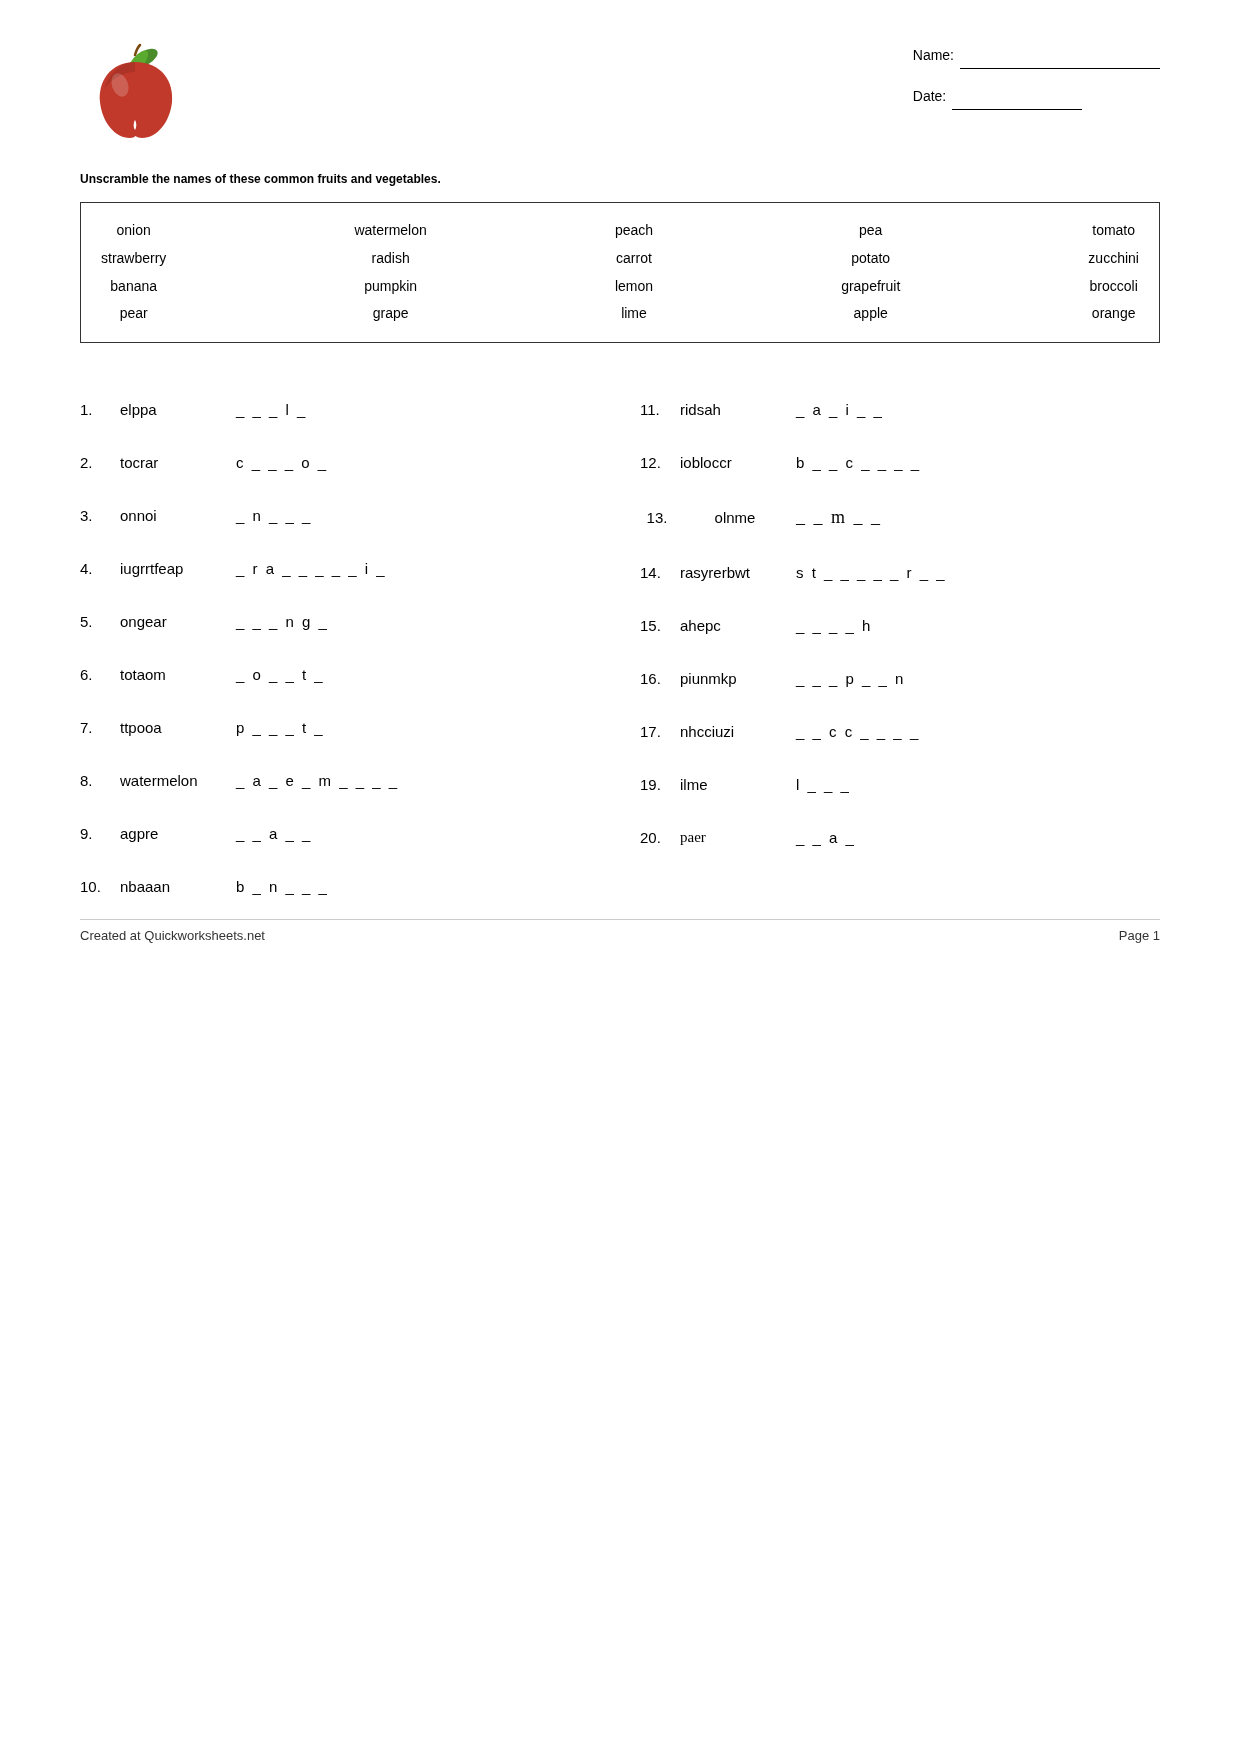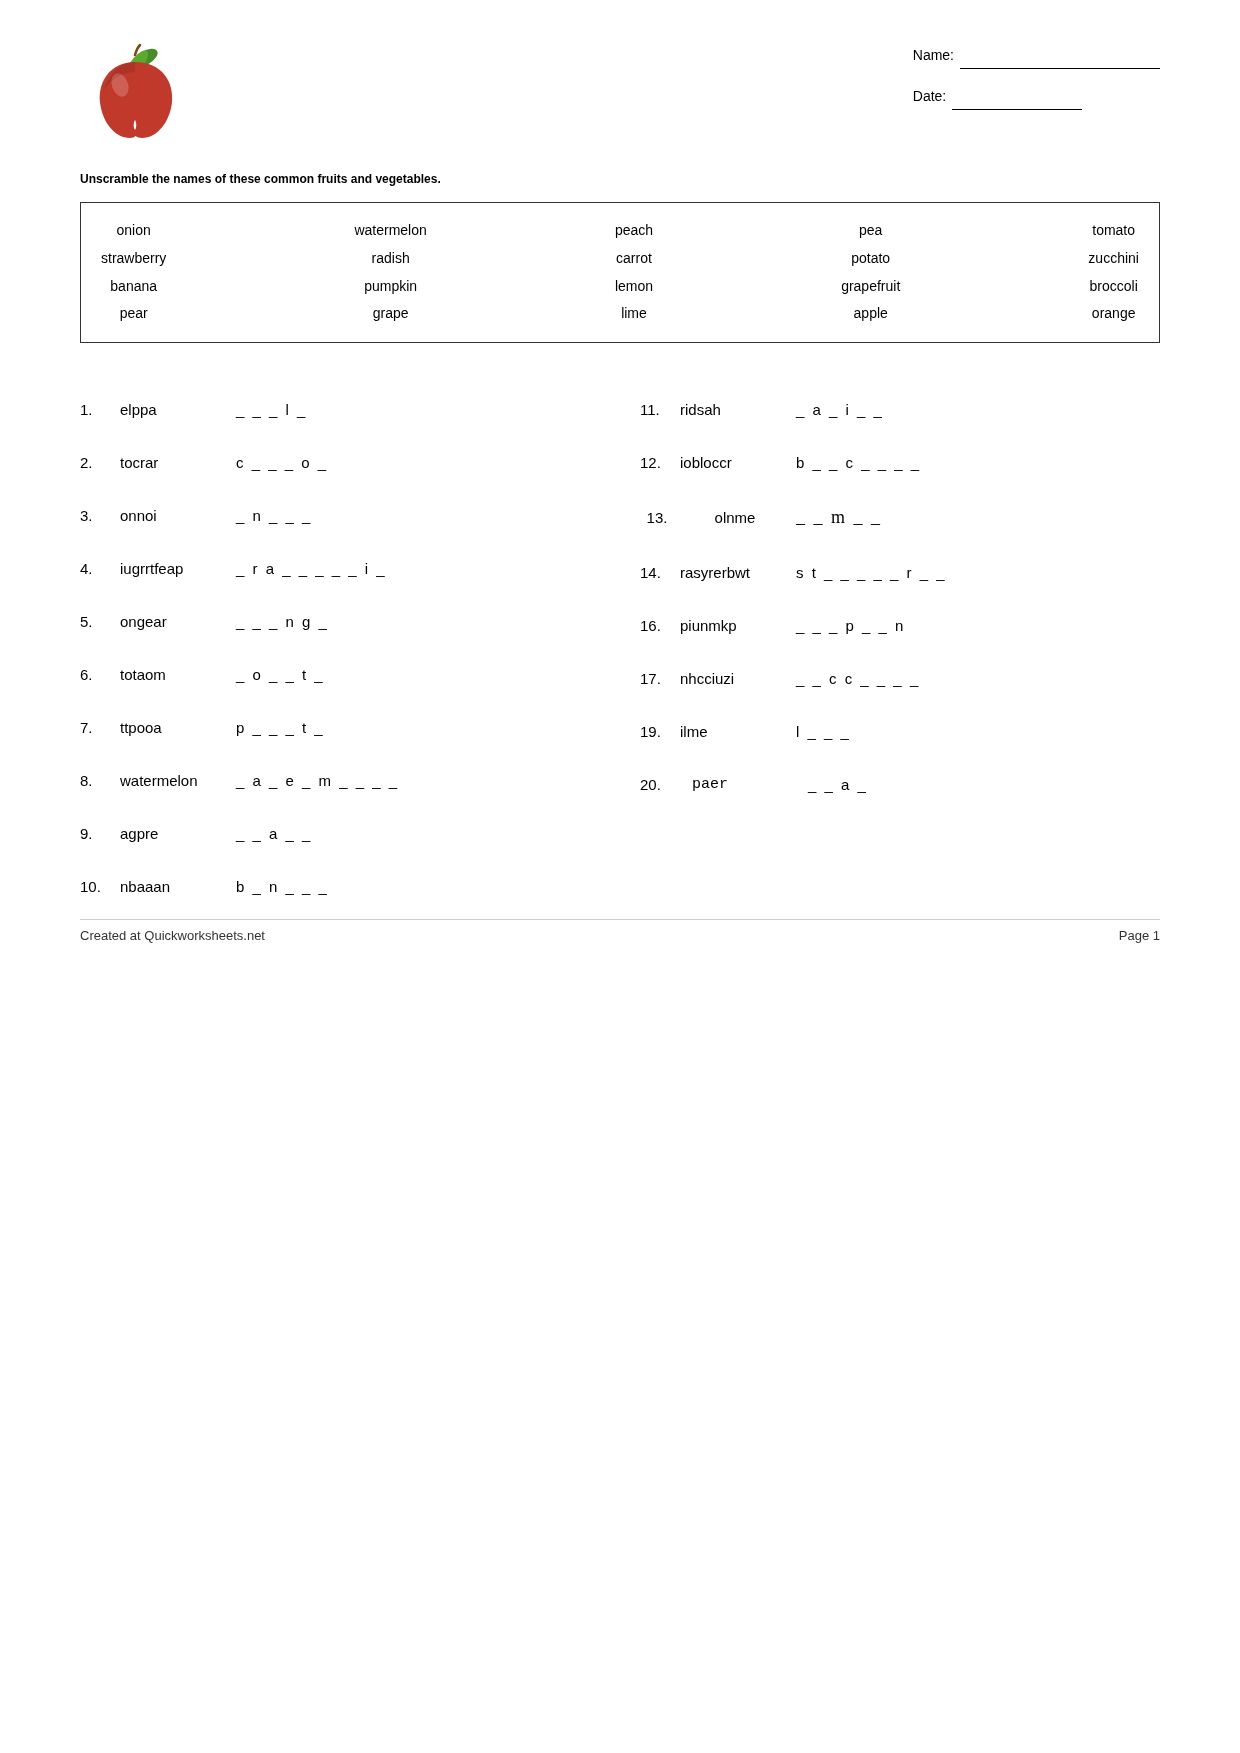--- a/index.html
+++ b/index.html
@@ -250,37 +250,42 @@
           <span class="ex-number" style="font-size: 15px; min-width: 34px; font-family: Arial, sans-serif;">13.</span>
           <span class="ex-scrambled" style="font-size: 15px; min-width: 110px; font-family: Arial, sans-serif;">olnme</span>
           <span class="ex-blanks" style="font-size: 18px; font-family: Liberation Serif, serif; letter-spacing: 2px;">_ _ m _ _</span>
         </div>
         <div class="exercise-item" style="display: flex; align-items: baseline; padding: 18px 0px; gap: 6px;">
           <span class="ex-number" style="font-size: 15px; min-width: 34px; font-family: Arial, sans-serif;">14.</span>
           <span class="ex-scrambled" style="font-size: 15px; min-width: 110px; font-family: Arial, sans-serif;">rasyrerbwt</span>
           <span class="ex-blanks" style="font-size: 15px; font-family: Arial, sans-serif; letter-spacing: 2px;">s t _ _ _ _ _ r _ _</span>
         </div>
         <div class="exercise-item" style="display: flex; align-items: baseline; padding: 18px 0px; gap: 6px;">
+          <span class="ex-number" style="font-size: 15px; min-width: 34px; font-family: Arial, sans-serif;">15.</span>
+          <span class="ex-scrambled" style="font-size: 15px; min-width: 110px; font-family: Arial, sans-serif;">ahepc</span>
+          <span class="ex-blanks" style="font-size: 15px; font-family: Arial, sans-serif; letter-spacing: 2px;">_ _ _ _ h</span>
+        </div>
+        <div class="exercise-item" style="display: flex; align-items: baseline; padding: 18px 0px; gap: 6px;">
           <span class="ex-number" style="font-size: 15px; min-width: 34px; font-family: Arial, sans-serif;">16.</span>
           <span class="ex-scrambled" style="font-size: 15px; min-width: 110px; font-family: Arial, sans-serif;">piunmkp</span>
           <span class="ex-blanks" style="font-size: 15px; font-family: Arial, sans-serif; letter-spacing: 2px;">_ _ _ p _ _ n</span>
         </div>
         <div class="exercise-item" style="display: flex; align-items: baseline; padding: 18px 0px; gap: 6px;">
           <span class="ex-number" style="font-size: 15px; min-width: 34px; font-family: Arial, sans-serif;">17.</span>
           <span class="ex-scrambled" style="font-size: 15px; min-width: 110px; font-family: Arial, sans-serif;">nhcciuzi</span>
           <span class="ex-blanks" style="font-size: 15px; font-family: Arial, sans-serif; letter-spacing: 2px;">_ _ c c _ _ _ _</span>
         </div>
         <div class="exercise-item" style="display: flex; align-items: baseline; padding: 18px 0px; gap: 6px;">
           <span class="ex-number" style="font-size: 15px; min-width: 34px; font-family: Arial, sans-serif;">19.</span>
           <span class="ex-scrambled" style="font-size: 15px; min-width: 110px; font-family: Arial, sans-serif;">ilme</span>
           <span class="ex-blanks" style="font-size: 15px; font-family: Arial, sans-serif; letter-spacing: 2px;">l _ _ _</span>
         </div>
         <div class="exercise-item" style="display: flex; align-items: flex-end; padding: 18px 0px; gap: 6px;">
           <span class="ex-number" style="font-size: 15px; min-width: 34px; font-family: Arial, sans-serif;">20.</span>
-          <span class="ex-scrambled" style="font-size: 15px; min-width: 110px; font-family: Liberation Mono, monospace; margin-left: 12px;">paer</span>
+          <span class="ex-scrambled" style="font-size: 15px; min-width: 110px; font-family: Liberation Serif, serif;">paer</span>
           <span class="ex-blanks" style="font-size: 15px; font-family: Arial, sans-serif; letter-spacing: 2px;">_ _ a _</span>
         </div>
       </div>
     </div>
 
   <div class="footer">
     <span>Created at Quickworksheets.net</span>
     <span>Page 1</span>
   </div>
 </div>

